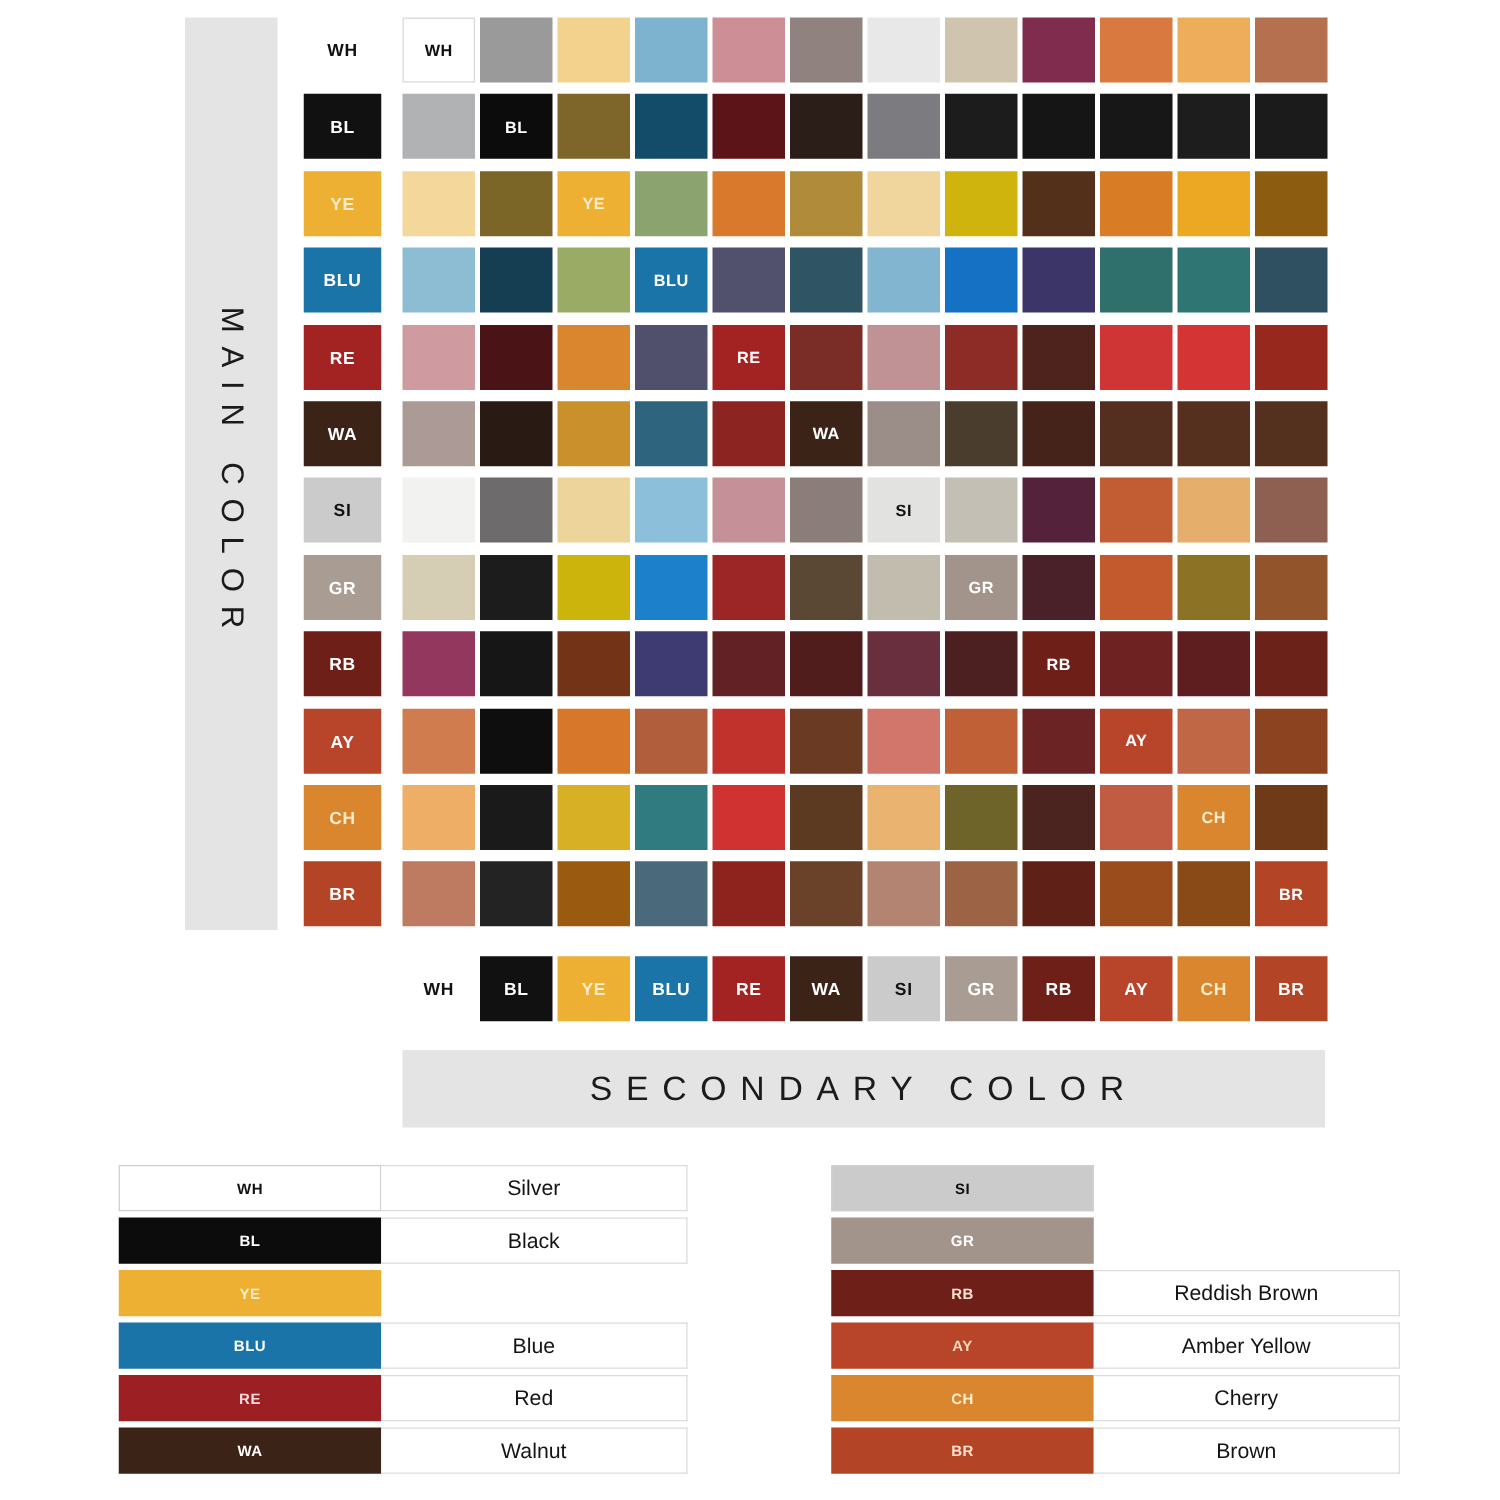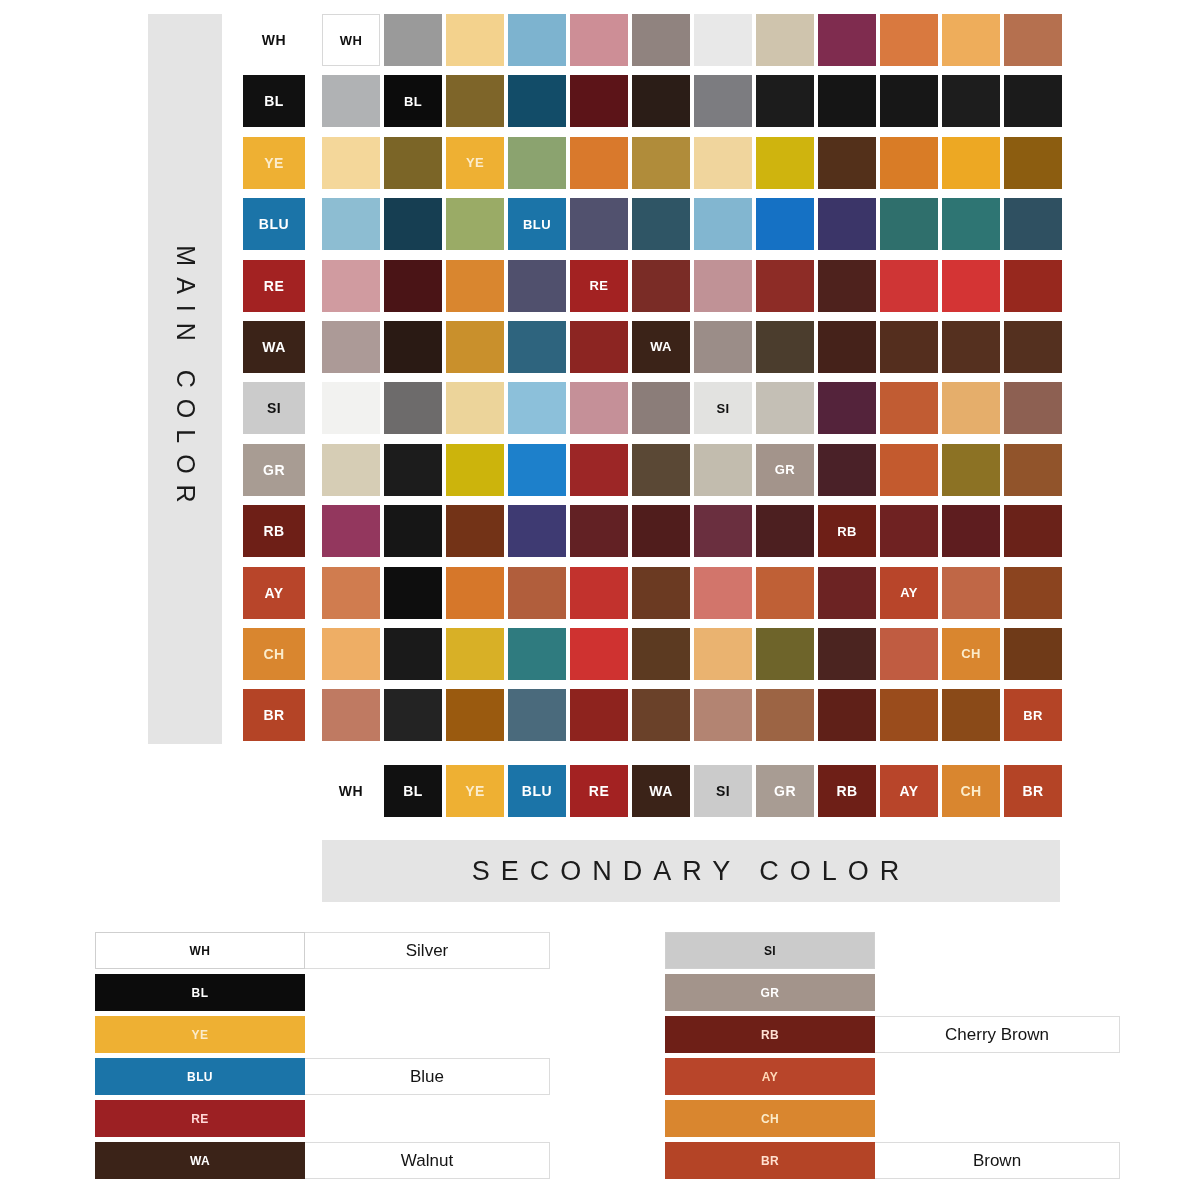--- a/index.html
+++ b/index.html
@@ -346,50 +346,54 @@
   <span class="htext">SECONDARY COLOR</span>
 </div>
 
 <div class="legend" id="legend-left">
     <div class="legend-row">
       <div class="legend-swatch outlined" style="background: rgb(255, 255, 255); color: rgb(17, 17, 17);">WH</div>
       <div class="legend-name">Silver</div>
     </div>
     <div class="legend-row">
       <div class="legend-swatch" style="background: rgb(12, 12, 12); color: rgb(255, 255, 255);">BL</div>
+      <div class="legend-name">Black</div>
     </div>
     <div class="legend-row">
       <div class="legend-swatch" style="background: rgb(238, 176, 51); color: rgb(251, 236, 203);">YE</div>
     </div>
     <div class="legend-row">
       <div class="legend-swatch" style="background: rgb(27, 116, 168); color: rgb(255, 255, 255);">BLU</div>
       <div class="legend-name">Blue</div>
     </div>
     <div class="legend-row">
       <div class="legend-swatch" style="background: rgb(156, 32, 35); color: rgb(255, 216, 216);">RE</div>
+      <div class="legend-name">Red</div>
     </div>
     <div class="legend-row">
       <div class="legend-swatch" style="background: rgb(59, 35, 24); color: rgb(255, 255, 255);">WA</div>
       <div class="legend-name">Walnut</div>
     </div>
   </div>
 <div class="legend" id="legend-right">
     <div class="legend-row">
       <div class="legend-swatch outlined" style="background: rgb(203, 203, 203); color: rgb(17, 17, 17);">SI</div>
     </div>
     <div class="legend-row">
       <div class="legend-swatch" style="background: rgb(163, 148, 139); color: rgb(255, 255, 255);">GR</div>
     </div>
     <div class="legend-row">
       <div class="legend-swatch" style="background: rgb(110, 31, 23); color: rgb(255, 224, 210);">RB</div>
-      <div class="legend-name">Cherry Brown</div>
+      <div class="legend-name">Reddish Brown</div>
     </div>
     <div class="legend-row">
       <div class="legend-swatch" style="background: rgb(184, 69, 42); color: rgb(255, 217, 184);">AY</div>
+      <div class="legend-name">Amber Yellow</div>
     </div>
     <div class="legend-row">
       <div class="legend-swatch" style="background: rgb(217, 134, 47); color: rgb(251, 236, 203);">CH</div>
+      <div class="legend-name">Cherry</div>
     </div>
     <div class="legend-row">
       <div class="legend-swatch" style="background: rgb(180, 68, 38); color: rgb(255, 224, 207);">BR</div>
       <div class="legend-name">Brown</div>
     </div>
   </div>
 
 </body></html>

